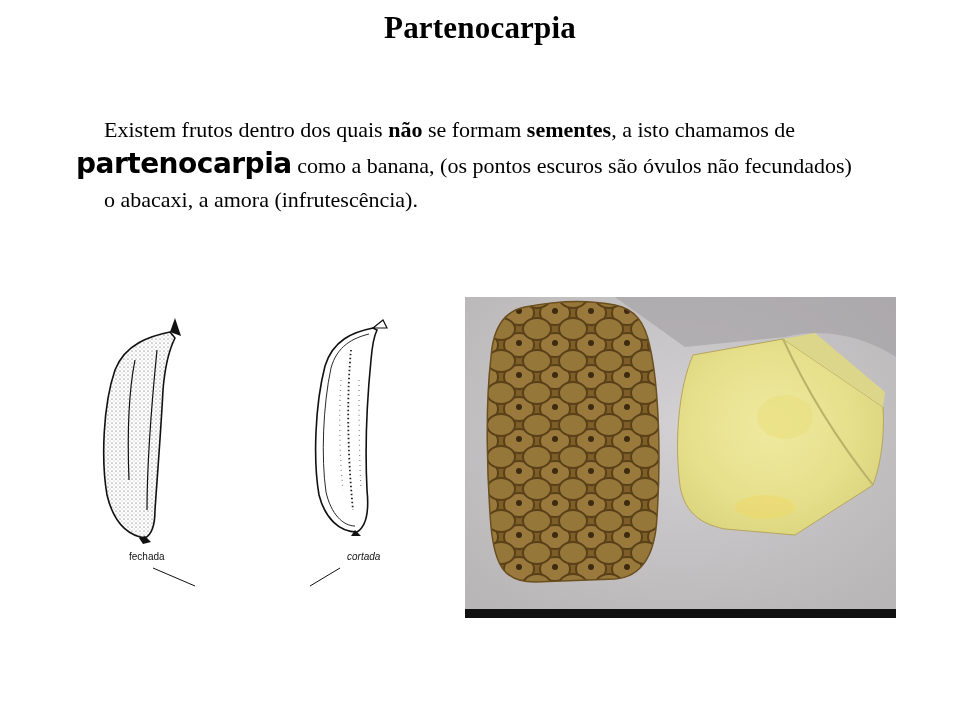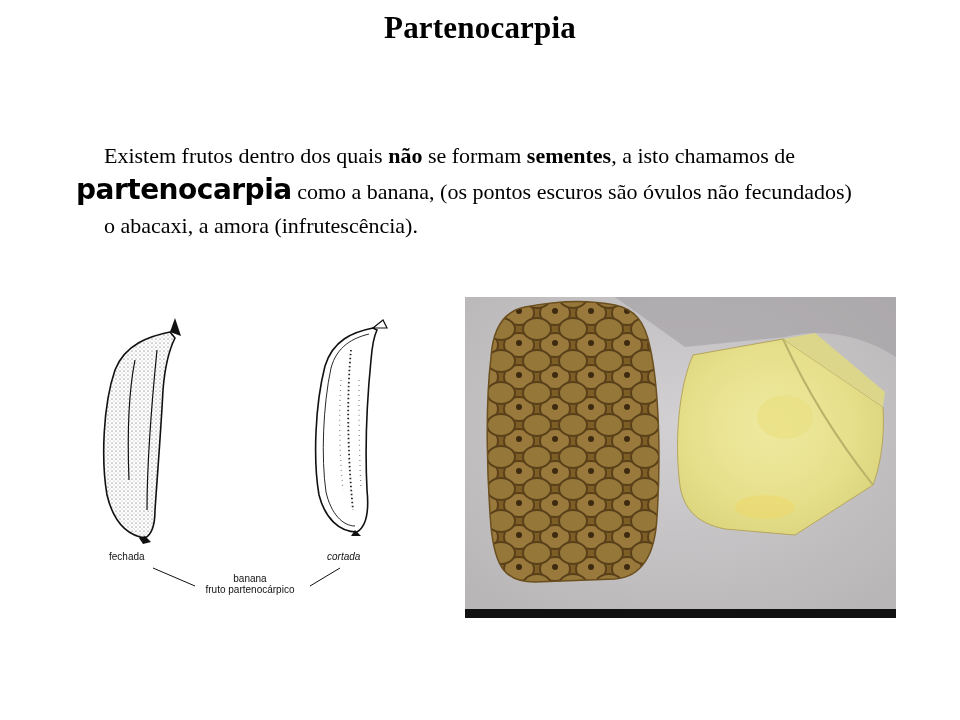--- a/index.html
+++ b/index.html
@@ -1,25 +1,25 @@
 <!DOCTYPE html>
 <html><head>
   <meta charset="utf-8">
   <style>
     html, body { margin: 0; padding: 0; background: #ffffff; }
     body { width: 960px; height: 720px; position: relative; overflow: hidden; font-family: "Liberation Serif", serif; color: #000; }
     .title { position: absolute; left: 0; width: 960px; top: 10px; text-align: center; font-family: "Liberation Serif", serif; font-weight: bold; font-size: 31px; letter-spacing: 0.2px; }
-    .para { position: absolute; left: 76px; top: 113px; width: 800px; font-family: "Liberation Serif", serif; font-size: 22px; line-height: 34px; margin-top: 26px; }
+    .para { position: absolute; left: 76px; top: 113px; width: 800px; font-family: "Liberation Serif", serif; font-size: 22px; line-height: 34px; }
     .para .indent { display: inline-block; width: 28px; }
     .para b { font-weight: bold; }
     .para .big { font-weight: bold; font-size: 28px; font-family: "DejaVu Sans", sans-serif; letter-spacing: -0.5px; }
     .para .gap { display: inline-block; width: 28px; }
     .banana-fig { position: absolute; left: 95px; top: 310px; width: 310px; height: 290px; }
     .banana-fig svg { position: absolute; left: 0; top: 0; }
-    .fig-label { position: absolute; font-family: "Liberation Sans", sans-serif; font-size: 10px; color: #111; }
+    .fig-label { position: absolute; font-family: "Liberation Sans", sans-serif; font-size: 10px; color: #111; margin-left: 20px; }
     .photo { position: absolute; left: 465px; top: 297px; width: 431px; height: 321px; background: #c9c6c8; overflow: hidden; }
     .photo svg { position: absolute; left: 0; top: 0; }
   </style>
 </head>
 <body>
 
 <div class="title">Partenocarpia</div>
 
 <div class="para"><span class="indent"></span><span>Existem frutos dentro dos quais </span><b>não</b><span> se formam </span><b>sementes</b><span>, a isto chamamos de </span><span class="big">partenocarpia</span><span> como a banana, (os pontos escuros são óvulos não fecundados)</span><span class="gap"></span><span>o abacaxi, a amora (infrutescência).</span></div>
 
@@ -48,22 +48,20 @@
       <path d="M256 40 C252 80 252 140 258 200" fill="none" stroke="#222" stroke-width="1.8" stroke-dasharray="1.5 2.5"></path>
       <path d="M246 70 C244 100 244 140 248 180" fill="none" stroke="#888" stroke-width="1.2" stroke-dasharray="1 4"></path>
       <path d="M264 70 C264 100 264 140 266 180" fill="none" stroke="#888" stroke-width="1.2" stroke-dasharray="1 4"></path>
       <path d="M260 220 L266 226 L256 226 Z" fill="#111"></path>
     </g>
     <line x1="58" y1="258" x2="100" y2="276" stroke="#111" stroke-width="1"></line>
     <line x1="245" y1="258" x2="215" y2="276" stroke="#111" stroke-width="1"></line>
   </svg>
   <div class="fig-label" style="left:14px; top:241px;">fechada</div>
   <div class="fig-label" style="left:232px; top:241px;font-style:italic;">cortada</div>
-  <div class="fig-label" style="left:0; width:310px; top:263px; text-align:center;">banana</div>
-  <div class="fig-label" style="left:0; width:310px; top:274px; text-align:center;">fruto partenocárpico</div>
 </div>
 
 <div class="photo">
   <svg width="431" height="321" viewBox="0 0 431 321">
     <defs>
       <radialGradient id="bg" cx="50%" cy="40%" r="70%">
         <stop offset="0" stop-color="#d2d0d2"></stop>
         <stop offset="1" stop-color="#b9b6b8"></stop>
       </radialGradient>
       <pattern id="scales" width="36" height="32" patternUnits="userSpaceOnUse">

